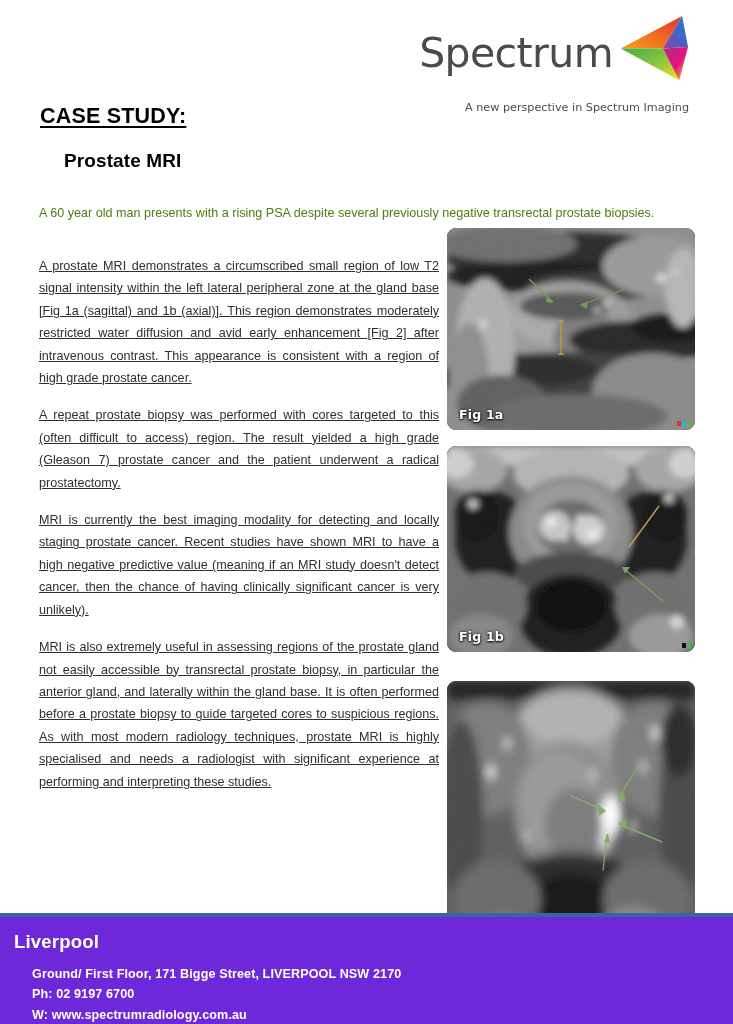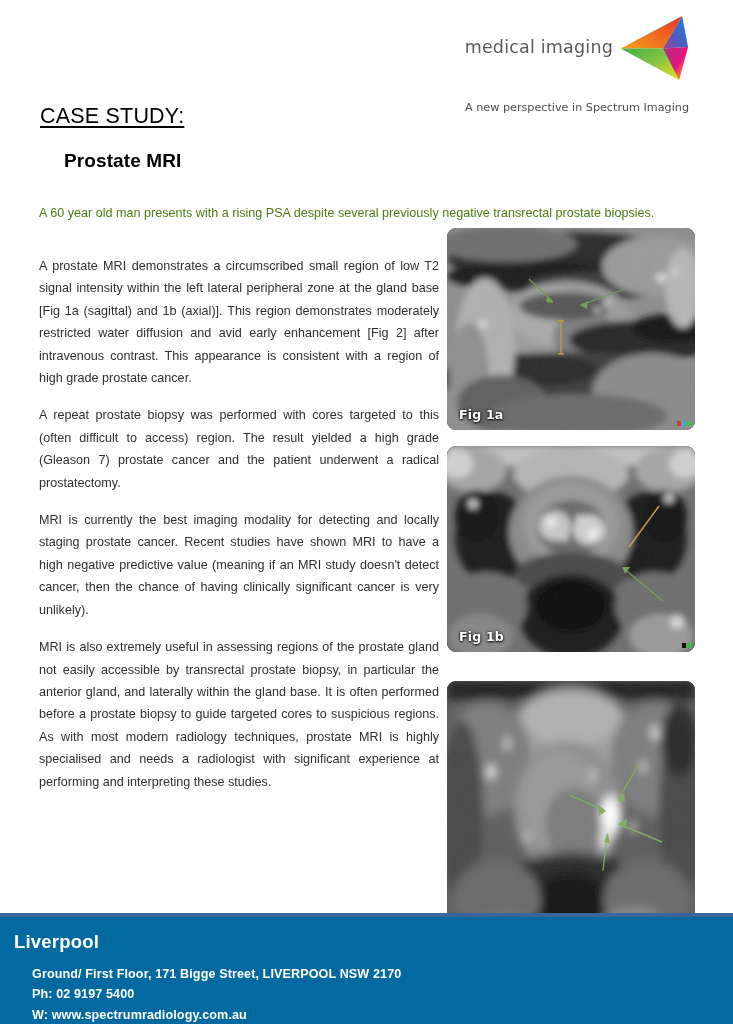--- a/index.html
+++ b/index.html
@@ -74,21 +74,21 @@
     text-align: right;
     padding-right: 2px;
   }
 
   
   .case-title {
     position: absolute;
     left: 40px;
     top: 104px;
     font-size: 21.5px;
-    font-weight: normal;
+    font-weight: bold;
     color: #000000;
     text-decoration: underline;
     text-underline-offset: 3px;
     letter-spacing: 0.2px;
   }
   .doc-title {
     position: absolute;
     left: 40px;
     top: 150px;
     font-size: 19px;
@@ -114,20 +114,21 @@
     left: 39px;
     top: 255px;
     width: 400px;
     font-size: 12.6px;
     line-height: 1.78;
     text-align: justify;
     color: #2f2f2f;
   }
   .col-left p {
     margin: 0 0 15px 0;
+    text-decoration: underline;
   }
   .col-left p:last-child { margin-bottom: 0; }
 
   
   .figure {
     position: absolute;
     left: 447px;
     width: 248px;
     border-radius: 9px;
     overflow: hidden;
@@ -168,21 +169,21 @@
     height: 5px;
   }
 
   
   .footer {
     position: absolute;
     left: 0;
     bottom: 0;
     width: 733px;
     height: 111px;
-    background: #0369a1;
+    background: #6d28d9;
     border-top: 4px solid #3a659f;
     box-sizing: border-box;
     color: #ffffff;
     padding: 14px 0 0 14px;
   }
   .footer-city {
     font-size: 18.5px;
     font-weight: bold;
     letter-spacing: 0.2px;
     margin-bottom: 11px;
@@ -196,21 +197,21 @@
   }
 </style>
 </head>
 <body>
 
 <div class="page">
 
   <div class="logo-block">
     <div class="logo-row">
       <div class="logo-wordmark">
-        <div class="logo-sub">medical imaging</div>
+        <div class="logo-name">Spectrum</div>
       </div>
       <svg class="logo-mark" viewBox="0 0 100 100">
         <defs>
           <linearGradient id="gTL" x1="0" y1="1" x2="1" y2="0">
             <stop offset="0%" stop-color="#f6a11d"></stop>
             <stop offset="50%" stop-color="#ef6a20"></stop>
             <stop offset="100%" stop-color="#e3322c"></stop>
           </linearGradient>
           <linearGradient id="gTR" x1="0" y1="1" x2="1" y2="0">
             <stop offset="0%" stop-color="#9b3f9c"></stop>
@@ -457,17 +458,17 @@
     <div class="fig-label">Fig 2</div>
     <div class="corner-mark">
       <i style="background:#2a2a2a"></i>
         <i style="background:#1fa8c4"></i>
     </div>
   </div>
 
   <div class="footer">
     <div class="footer-city">Liverpool</div>
     <div class="footer-line">Ground/ First Floor, 171 Bigge Street, LIVERPOOL NSW 2170</div>
-    <div class="footer-line">Ph: 02 9197 5400</div>
+    <div class="footer-line">Ph: 02 9197 6700</div>
     <div class="footer-line">W: www.spectrumradiology.com.au</div>
   </div>
 
 </div>
 
 </body></html>

